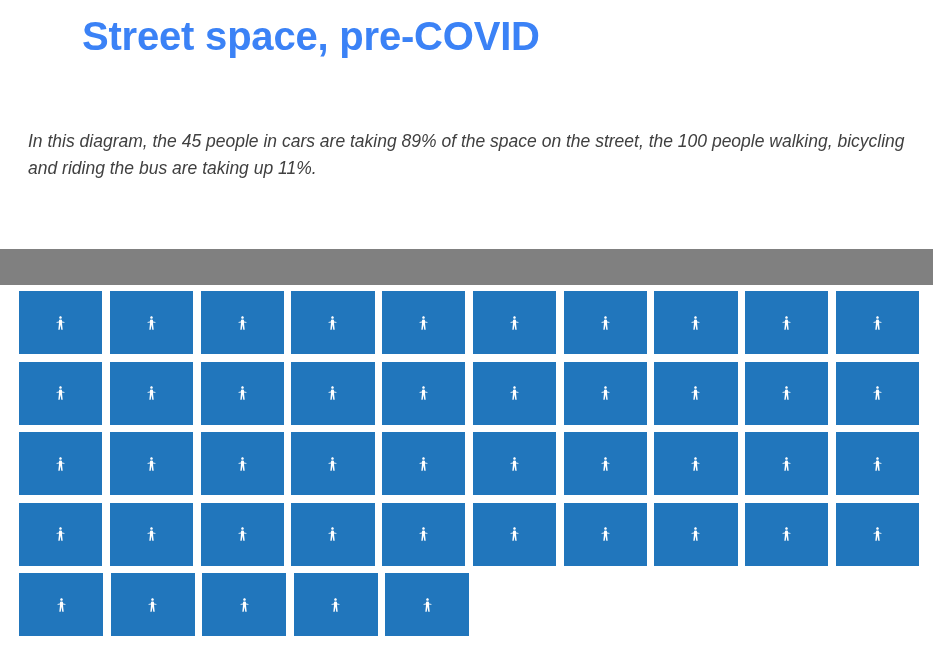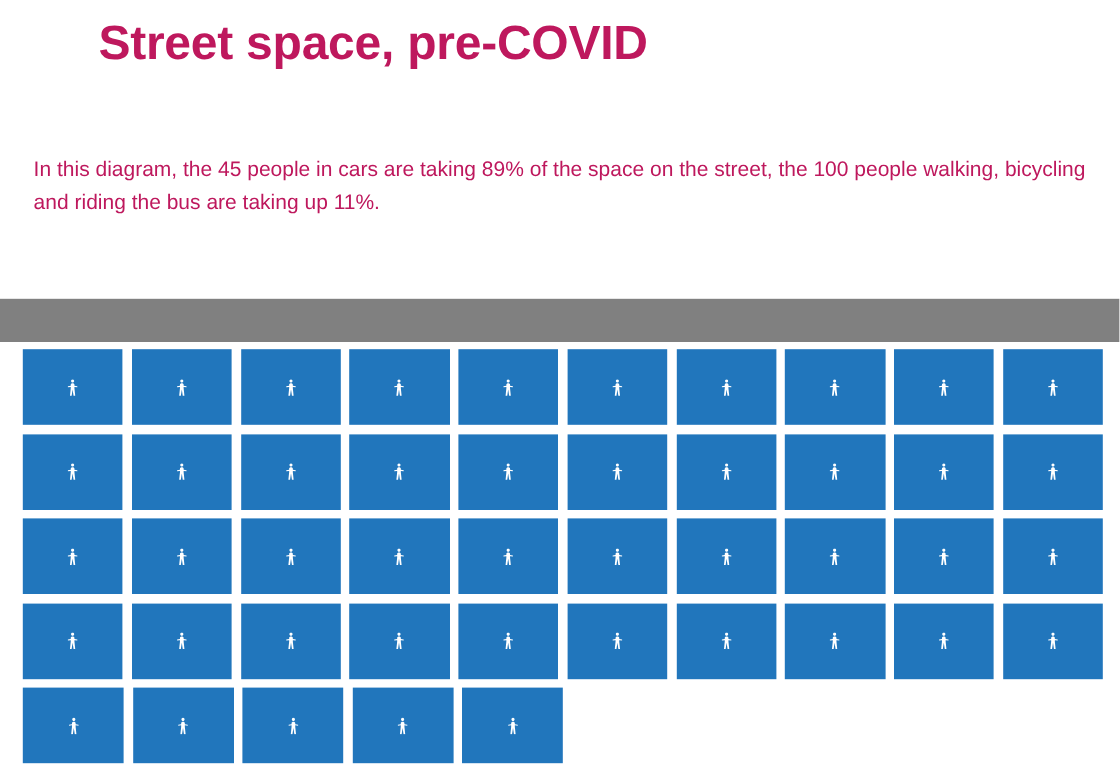--- a/index.html
+++ b/index.html
@@ -15,33 +15,34 @@
     position: relative;
   }
 
   
   #slide-title {
     position: absolute;
     left: 82px;
     top: 14px;
     font-size: 40px;
     font-weight: bold;
-    color: #be185d;
+    color: #3b82f6;
     letter-spacing: -0.2px;
     white-space: nowrap;
   }
 
   #slide-body {
     position: absolute;
     left: 28px;
     top: 128px;
     width: 880px;
     font-size: 17.5px;
     line-height: 1.55;
-    color: #be185d;
+    color: #404040;
+    font-style: italic;
   }
 
   
   #diagram {
     position: absolute;
     left: 0;
     top: 249px;
     width: 933px;
     height: 401px;
   }

